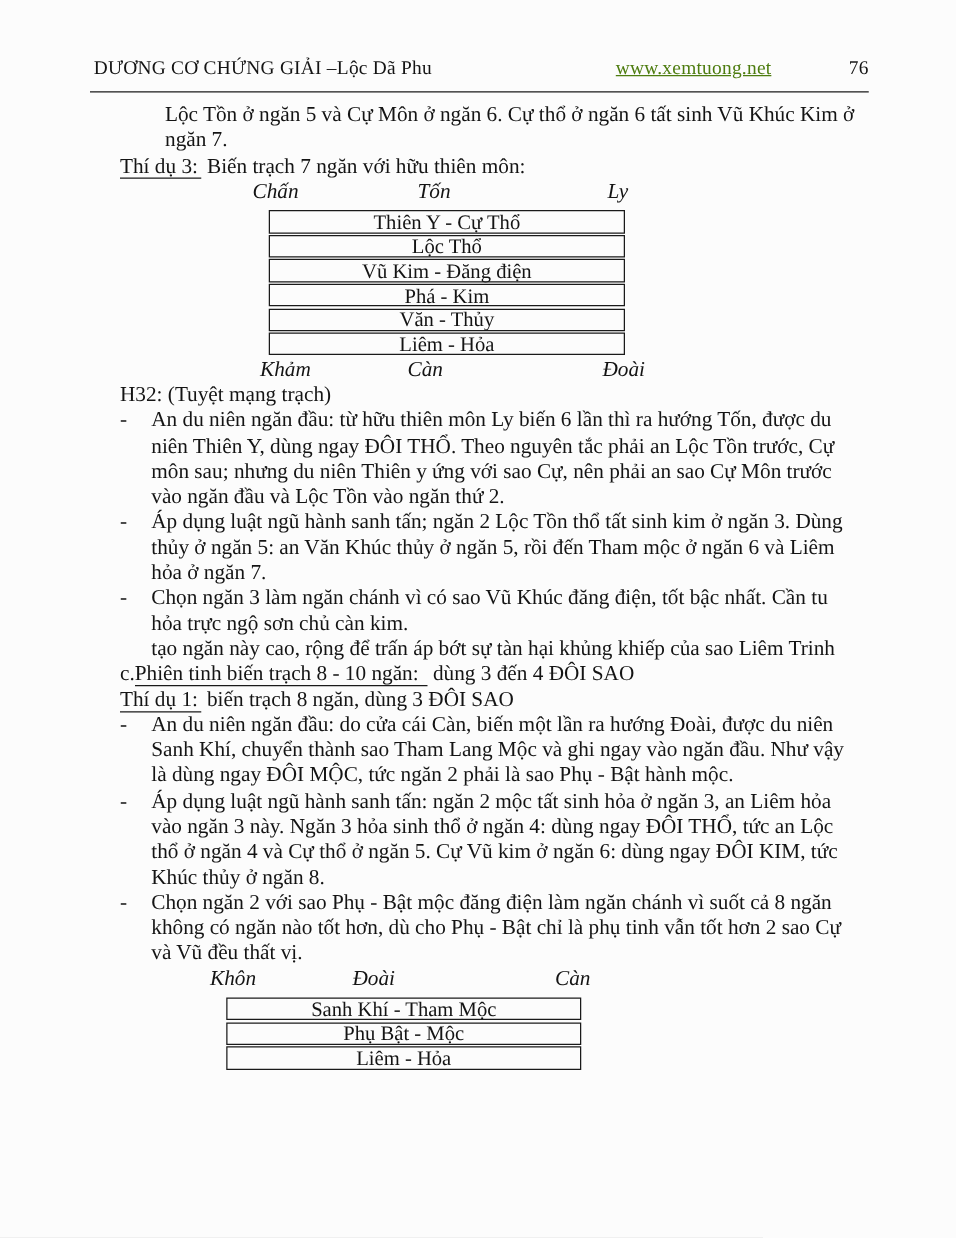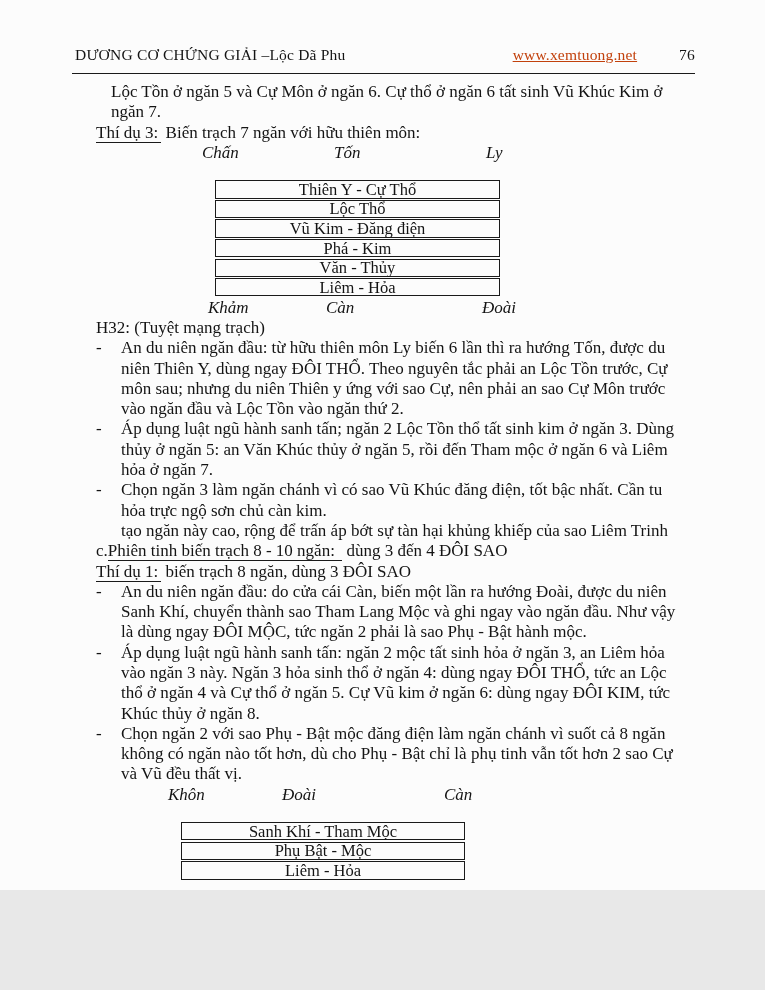--- a/index.html
+++ b/index.html
@@ -1,61 +1,61 @@
 <!DOCTYPE html>
 <html><head>
 <meta charset="utf-8">
 <style>
   * { margin:0; padding:0; box-sizing:border-box; }
   html,body { background:#e8e8e8; }
   .page {
     position:relative;
-    width:765px; height:890px;
+    width:765px; height:990px;
     margin:0 auto;
     background:#fcfcfc;
     color:#141414;
     font-family:"Liberation Serif","DejaVu Serif",serif;
     overflow:hidden;
   }
   
   .hdr {
     position:absolute; left:75px; right:70px; top:46px;
     display:flex; align-items:baseline;
     font-size:15.5px; letter-spacing:0.2px;
   }
   .hdr-title { flex:0 0 auto; }
   .hdr-link {
     margin-left:auto;
-    color:#c2410c; text-decoration:underline; cursor:pointer;
+    color:#4d7c0f; text-decoration:underline; cursor:pointer;
   }
-  .hdr-page { margin-left:42px; }
+  .hdr-page { margin-left:62px; }
   .hdr-rule {
     position:absolute; left:72px; right:70px; top:73px;
     border-top:1.6px solid #1a1a1a;
   }
   
   .content {
     position:absolute; left:96px; top:82px; width:592px;
     font-size:17px; line-height:20.3px;
   }
   .ln { white-space:pre; }
-  .indent { margin-left:15px; }
+  .indent { margin-left:36px; }
   .u {
     border-bottom:1.7px solid #1a1a1a;
     padding-right:3px;
   }
   
   .bullet { display:flex; }
   .bullet .dash { flex:0 0 25px; }
   .bullet .blines { flex:1 1 auto; }
   
   .compass { position:relative; height:20.3px;font-style:italic; }
   .compass span { position:absolute; top:0; white-space:pre; }
   
-  .tbl { margin-top:17px;border-radius:31px; }
+  .tbl { margin-top:5px;border-radius:31px; }
   .t1 { margin-left:119px; width:285px; }
   .t2 { margin-left:85px; width:284px; }
   .trow {
     height:18.4px;
     margin-bottom:1.2px;
     border:1.8px solid #1a1a1a;
     display:flex; align-items:center; justify-content:center;
     font-size:16.5px; line-height:15px;
     background:#fcfcfc;
   }

